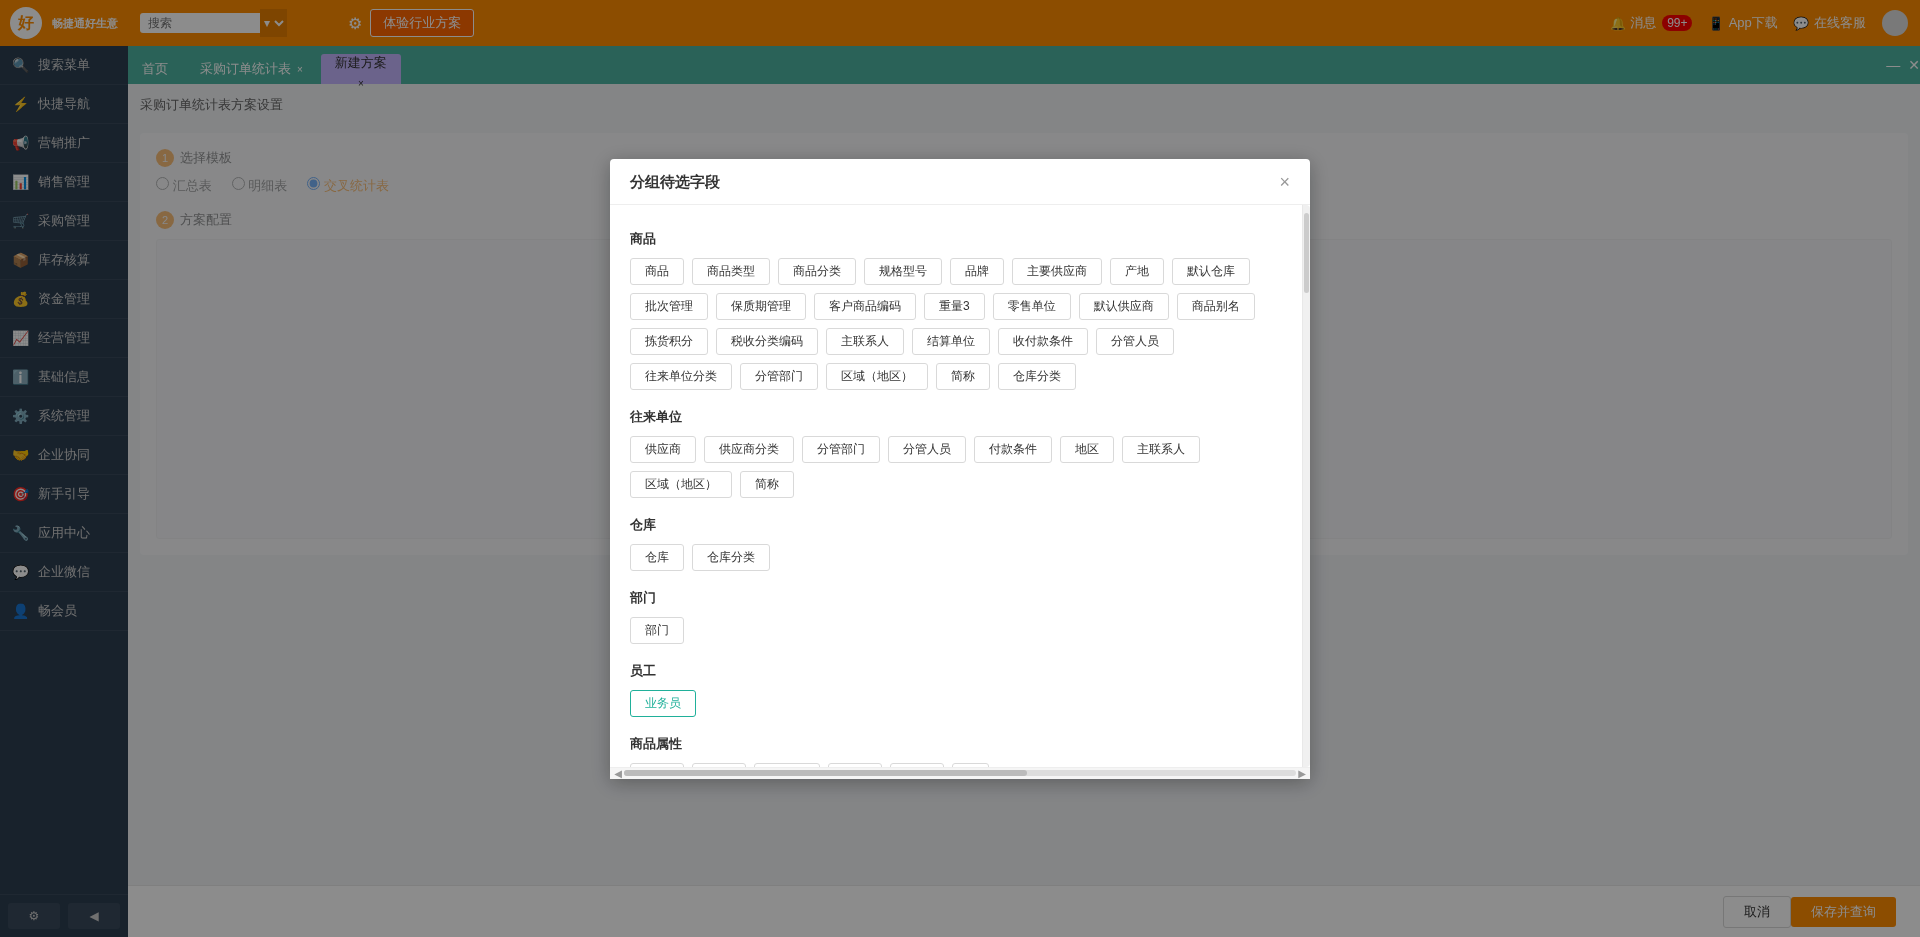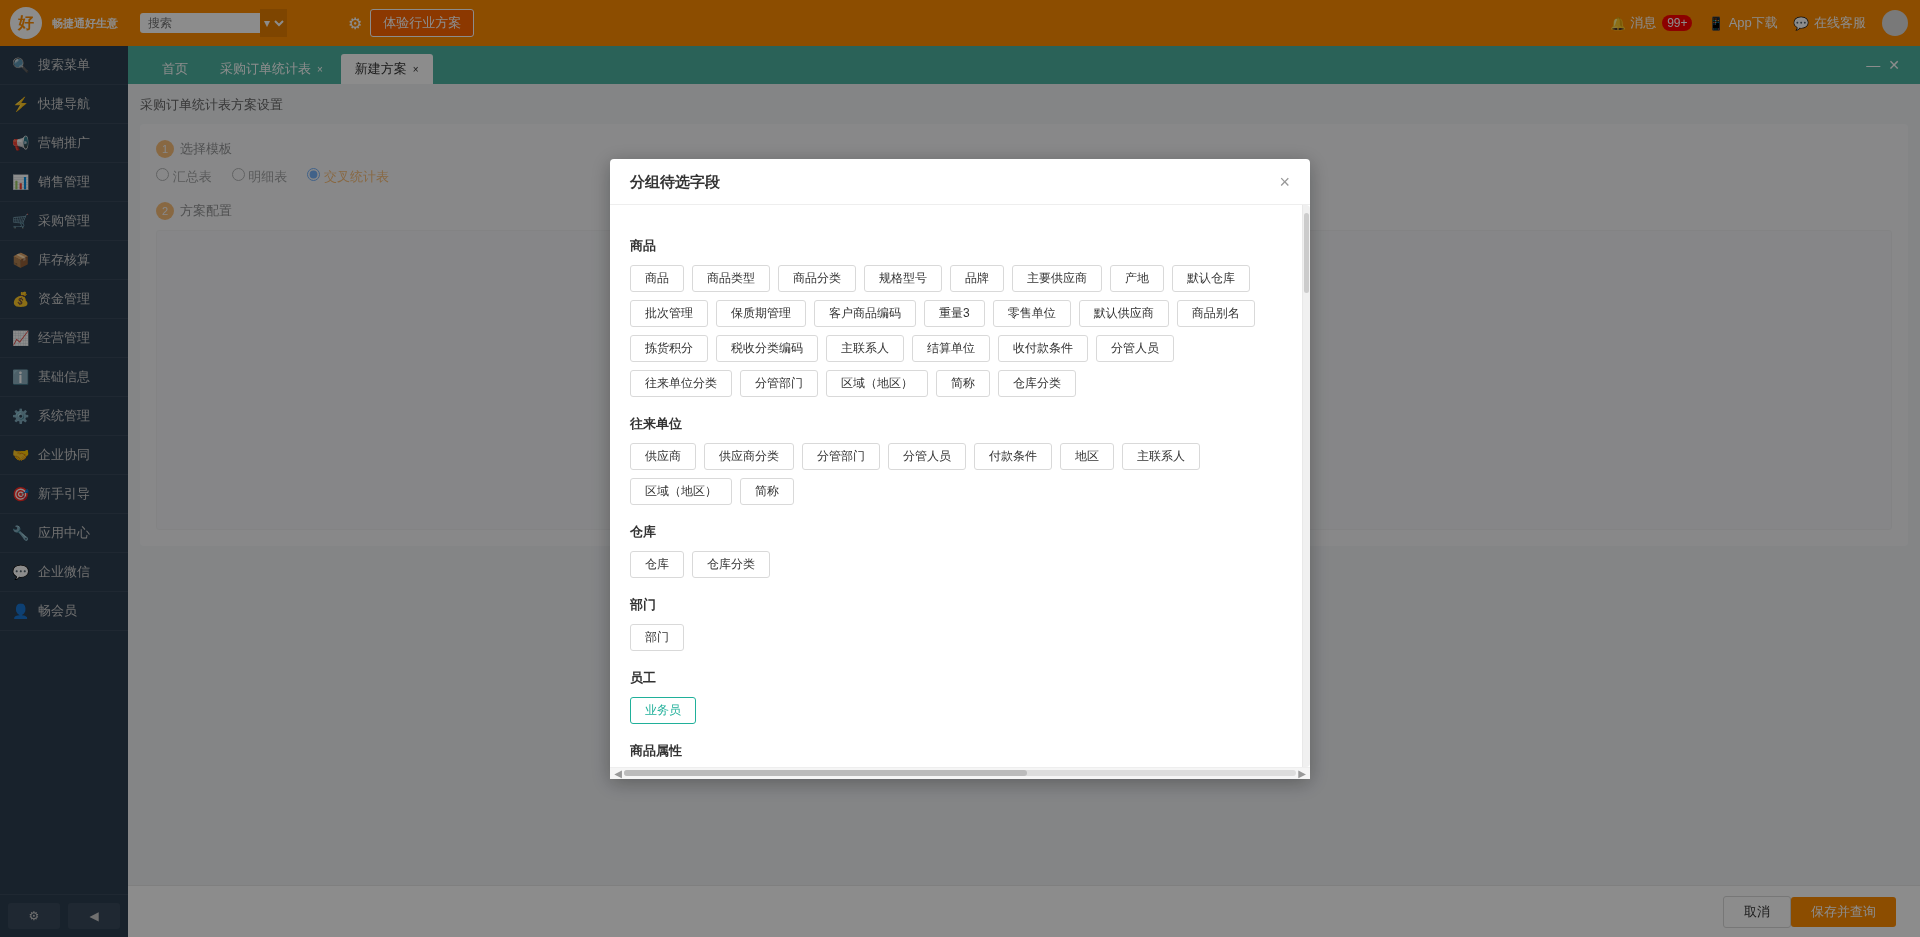--- a/index.html
+++ b/index.html
@@ -78,39 +78,40 @@
       font-size: 12px;
       margin-left: 2px;
     }
 
     
     .tabs-bar {
       height: 38px;
       background: #4db3a0;
       display: flex;
       align-items: center;
-      padding: 0 20px;
+      padding: 0 0;
       position: fixed;
       top: 46px; left: 128px; right: 0;
       z-index: 99;
     }
     .tab-item {
       height: 30px;
       display: flex;
       align-items: center;
       padding: 0 14px;
       border-radius: 3px 3px 0 0;
       cursor: pointer;
       font-size: 13px;
       color: white;
       gap: 6px;
     }
     .tab-item.active {
-      background: #ffffff;
+      background: #c4b5fd;
       color: #333;
+      flex-direction: column;
     }
     .tab-close {
       font-size: 10px;
       cursor: pointer;
     }
 
     
     .sidebar {
       position: fixed;
       top: 0; left: 0;
@@ -172,21 +173,21 @@
       left: 128px;
       right: 0;
       bottom: 0;
       background: #f0f2f5;
       overflow: auto;
       padding: 12px;
     }
     .page-title {
       font-size: 13px;
       color: #666;
-      margin-bottom: 10px;
+      margin-bottom: 19px;
     }
 
     
     .setup-area {
       background: white;
       border-radius: 4px;
       padding: 16px;
       opacity: 0.5;
     }
     .step-label {
@@ -240,21 +241,21 @@
     }
     .modal-close {
       cursor: pointer;
       color: #999;
       font-size: 18px;
       line-height: 1;
     }
     .modal-body {
       flex: 1;
       overflow-y: auto;
-      padding: 32px 20px;
+      padding: 25px 20px;
     }
 
     
     .field-section {
       margin-bottom: 18px;
     }
     .section-title {
       font-size: 13px;
       font-weight: bold;
       color: #333;

